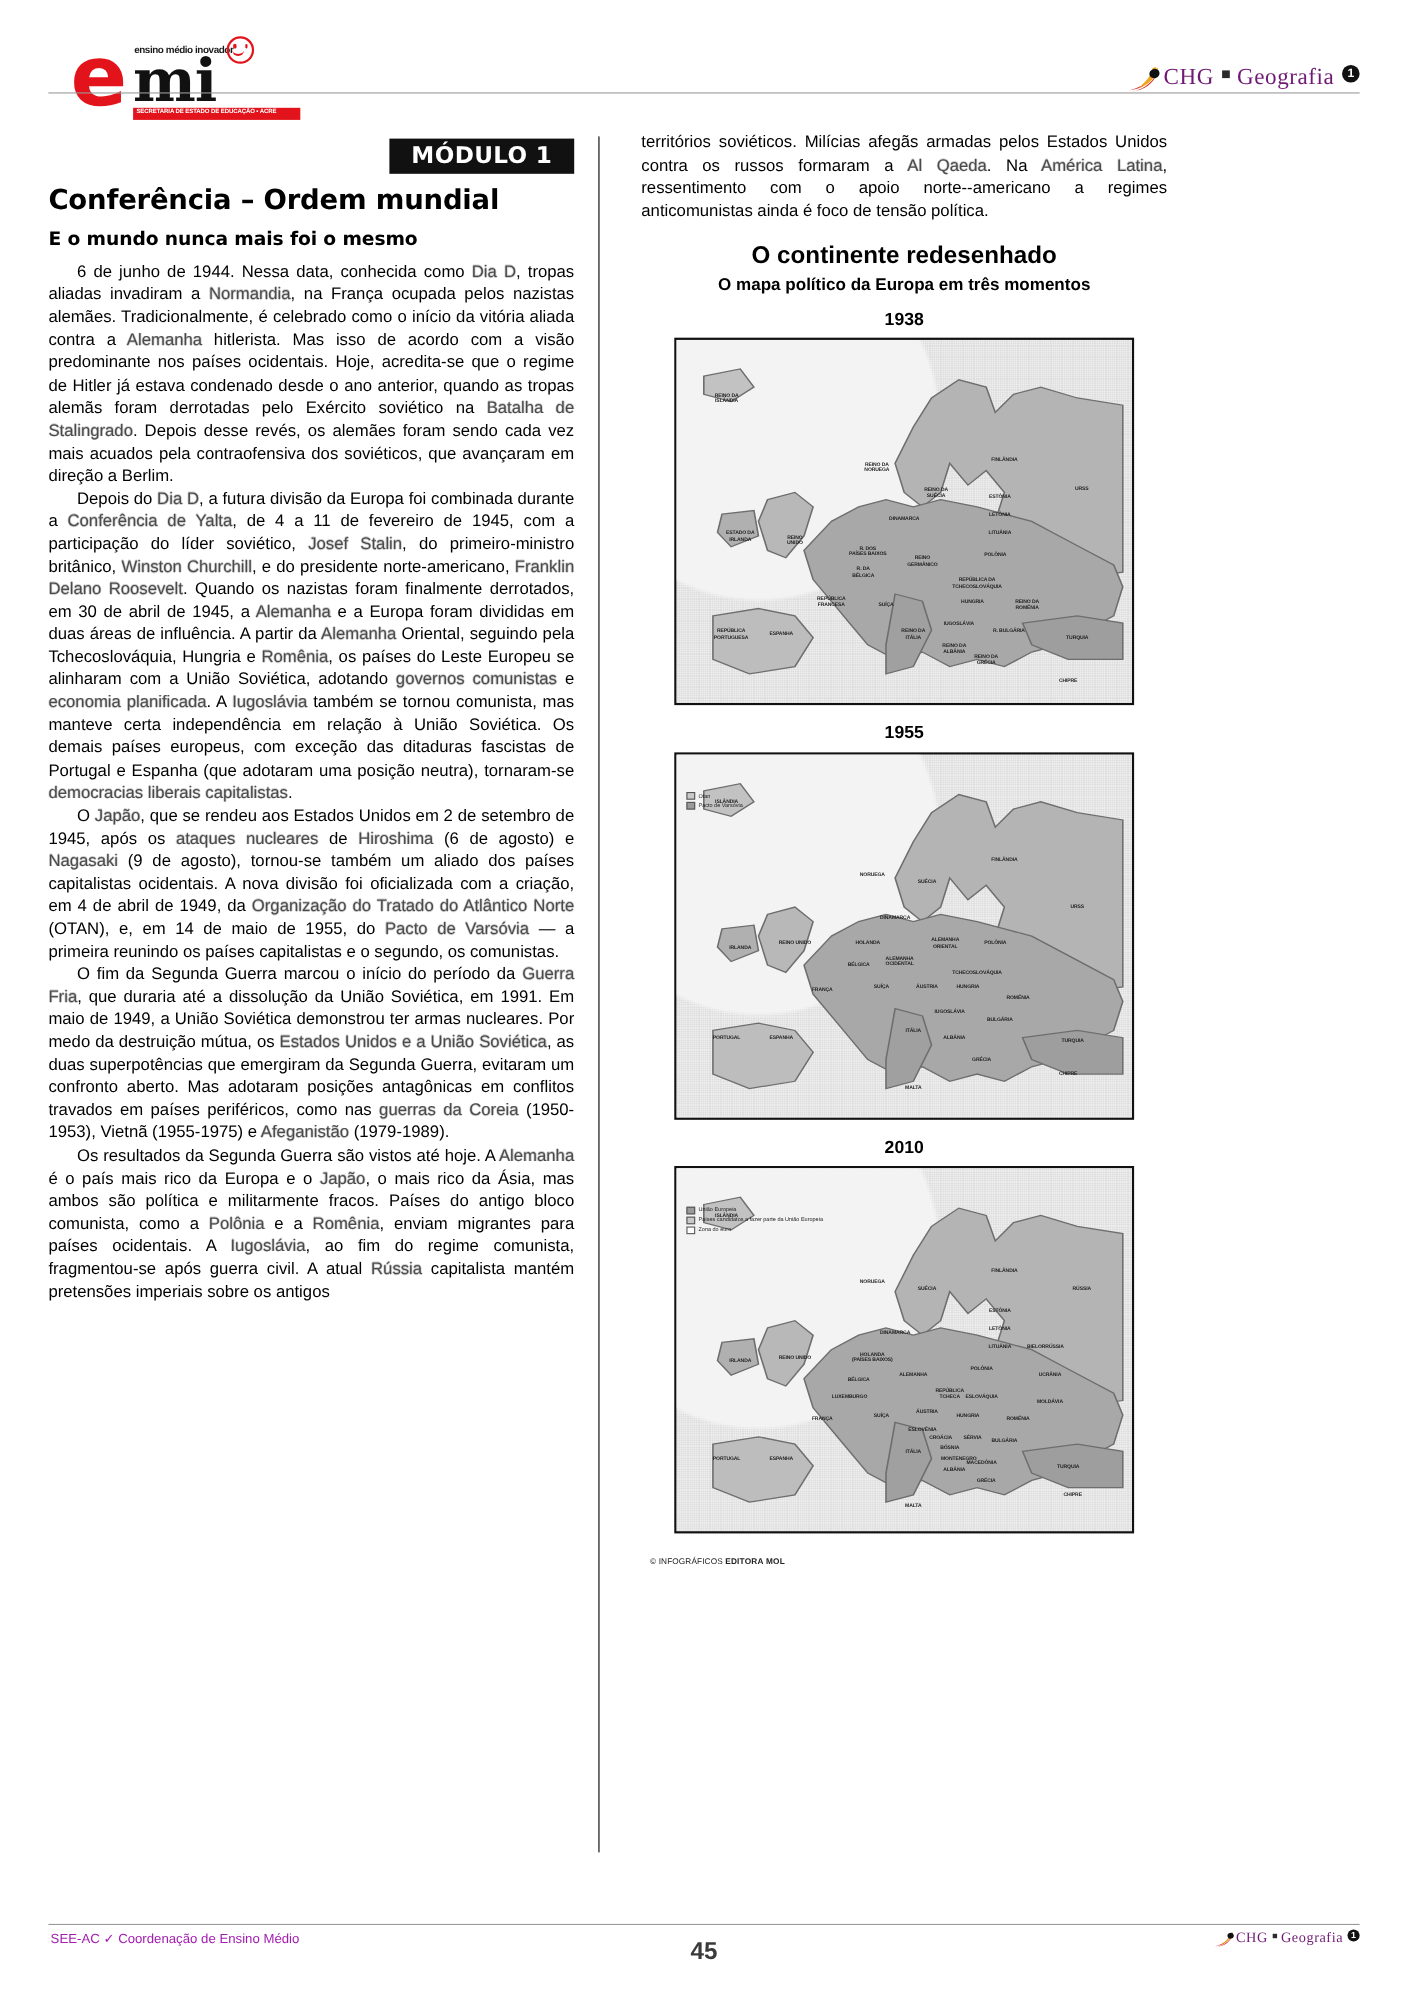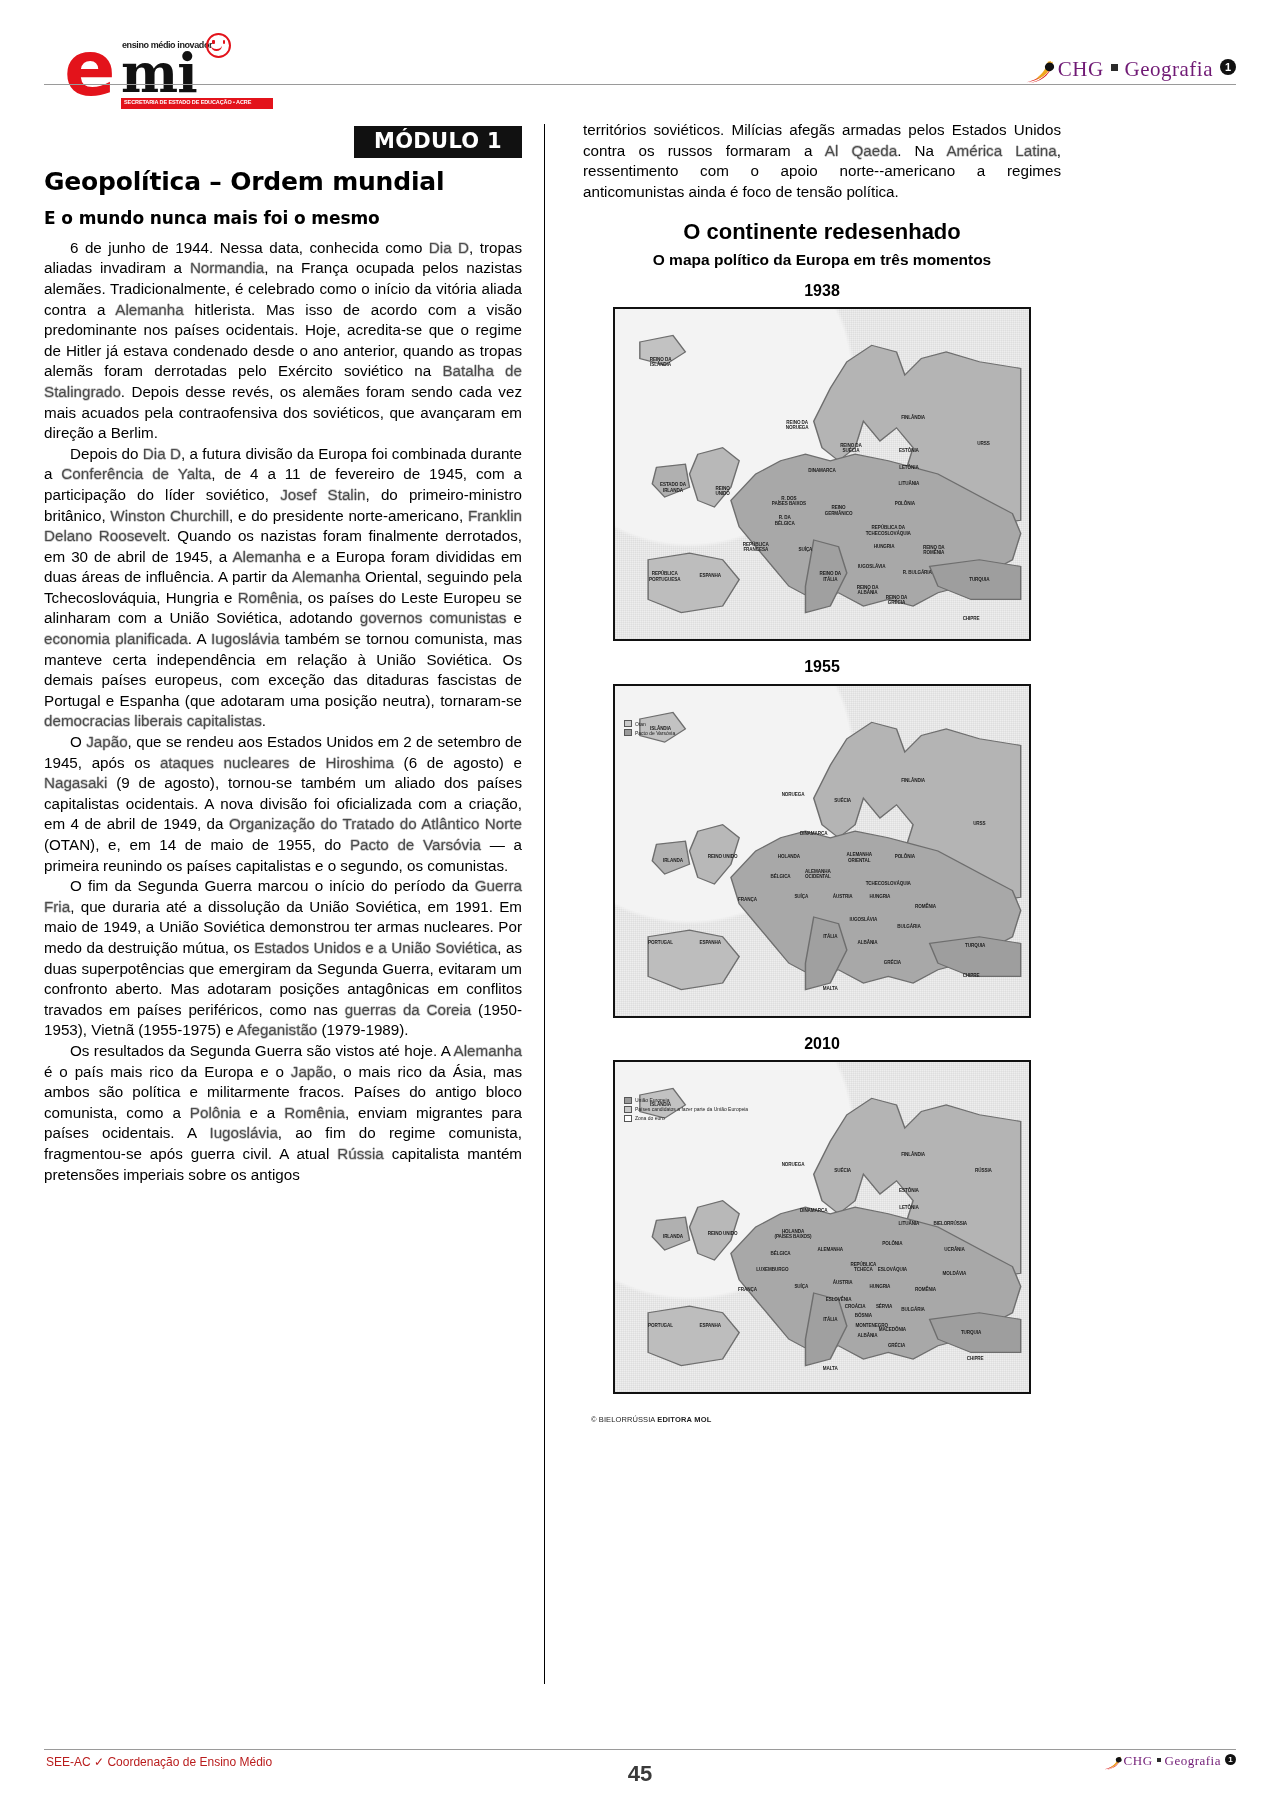--- a/index.html
+++ b/index.html
@@ -192,21 +192,21 @@
   
   .footer{
     position:absolute;left:44px;right:44px;bottom:22px;
     height:40px;
   }
   .footer-rule{
     position:absolute;left:0;right:0;top:0;border-top:1px solid #9a9a9a;
   }
   .footer-left{
     position:absolute;left:2px;top:6px;
-    font-size:12px;color:#b91c1c;
+    font-size:12px;color:#a21caf;
   }
   .footer-page{
     position:absolute;left:0;right:0;top:12px;
     text-align:center;font-size:22px;font-weight:bold;color:#3a3a3a;
   }
   .footer-right{
     position:absolute;right:0;top:4px;
     display:flex;align-items:center;
   }
   .footer-right .chg-text{font-size:13px;}
@@ -253,21 +253,21 @@
   </div>
 
   <div class="columns">
 
     <div class="col left">
 
       <div class="modulo-wrap">
         <span class="modulo">MÓDULO 1</span>
       </div>
 
-      <h1 class="title">Geopolítica – Ordem mundial</h1>
+      <h1 class="title">Conferência – Ordem mundial</h1>
       <h2 class="subtitle">E o mundo nunca mais foi o mesmo</h2>
 
       <p class="para">6 de junho de 1944. Nessa data, conhecida como <span class="kw">Dia D</span>, tropas aliadas invadiram a <span class="kw">Normandia</span>, na França ocupada pelos nazistas alemães. Tradicionalmente, é celebrado como o início da vitória aliada contra a <span class="kw">Alemanha</span> hitlerista. Mas isso de acordo com a visão predominante nos países ocidentais. Hoje, acredita-se que o regime de Hitler já estava condenado desde o ano anterior, quando as tropas alemãs foram derrotadas pelo Exército soviético na <span class="kw">Batalha de Stalingrado</span>. Depois desse revés, os alemães foram sendo cada vez mais acuados pela contraofensiva dos soviéticos, que avançaram em direção a Berlim.</p>
       <p class="para">Depois do <span class="kw">Dia D</span>, a futura divisão da Europa foi combinada durante a <span class="kw">Conferência de Yalta</span>, de 4 a 11 de fevereiro de 1945, com a participação do líder soviético, <span class="kw">Josef Stalin</span>, do primeiro-ministro britânico, <span class="kw">Winston Churchill</span>, e do presidente norte-americano, <span class="kw">Franklin Delano Roosevelt</span>. Quando os nazistas foram finalmente derrotados, em 30 de abril de 1945, a <span class="kw">Alemanha</span> e a Europa foram divididas em duas áreas de influência. A partir da <span class="kw">Alemanha</span> Oriental, seguindo pela Tchecoslováquia, Hungria e <span class="kw">Romênia</span>, os países do Leste Europeu se alinharam com a União Soviética, adotando <span class="kw">governos comunistas</span> e <span class="kw">economia planificada</span>. A <span class="kw">Iugoslávia</span> também se tornou comunista, mas manteve certa independência em relação à União Soviética. Os demais países europeus, com exceção das ditaduras fascistas de Portugal e Espanha (que adotaram uma posição neutra), tornaram-se <span class="kw">democracias liberais capitalistas</span>.</p>
       <p class="para">O <span class="kw">Japão</span>, que se rendeu aos Estados Unidos em 2 de setembro de 1945, após os <span class="kw">ataques nucleares</span> de <span class="kw">Hiroshima</span> (6 de agosto) e <span class="kw">Nagasaki</span> (9 de agosto), tornou-se também um aliado dos países capitalistas ocidentais. A nova divisão foi oficializada com a criação, em 4 de abril de 1949, da <span class="kw">Organização do Tratado do Atlântico Norte</span> (OTAN), e, em 14 de maio de 1955, do <span class="kw">Pacto de Varsóvia</span> — a primeira reunindo os países capitalistas e o segundo, os comunistas.</p>
       <p class="para">O fim da Segunda Guerra marcou o início do período da <span class="kw">Guerra Fria</span>, que duraria até a dissolução da União Soviética, em 1991. Em maio de 1949, a União Soviética demonstrou ter armas nucleares. Por medo da destruição mútua, os <span class="kw">Estados Unidos e a União Soviética</span>, as duas superpotências que emergiram da Segunda Guerra, evitaram um confronto aberto. Mas adotaram posições antagônicas em conflitos travados em países periféricos, como nas <span class="kw">guerras da Coreia</span> (1950-1953), Vietnã (1955-1975) e <span class="kw">Afeganistão</span> (1979-1989).</p>
       <p class="para">Os resultados da Segunda Guerra são vistos até hoje. A <span class="kw">Alemanha</span> é o país mais rico da Europa e o <span class="kw">Japão</span>, o mais rico da Ásia, mas ambos são política e militarmente fracos. Países do antigo bloco comunista, como a <span class="kw">Polônia</span> e a <span class="kw">Romênia</span>, enviam migrantes para países ocidentais. A <span class="kw">Iugoslávia</span>, ao fim do regime comunista, fragmentou-se após guerra civil. A atual <span class="kw">Rússia</span> capitalista mantém pretensões imperiais sobre os antigos</p>
     </div>
 
     <div class="col-divider"></div>
@@ -468,21 +468,21 @@
                 <div class="mlabel" style="left: 61%; top: 83%;">ALBÂNIA</div>
                 <div class="mlabel" style="left: 86%; top: 82%;">TURQUIA</div>
                 <div class="mlabel" style="left: 68%; top: 86%;">GRÉCIA</div>
                 <div class="mlabel" style="left: 87%; top: 90%;">CHIPRE</div>
                 <div class="mlabel" style="left: 52%; top: 93%;">MALTA</div>
               </div>
             </div>
           </div>
 
         <div class="credit">
-          <span>© BIELORRÚSSIA </span><b>EDITORA MOL</b>
+          <span>© INFOGRÁFICOS </span><b>EDITORA MOL</b>
         </div>
       </div>
     </div>
   </div>
 
   <div class="footer">
     <div class="footer-rule"></div>
     <div class="footer-left">SEE-AC ✓ Coordenação de Ensino Médio</div>
     <div class="footer-page">45</div>
     <div class="footer-right">

